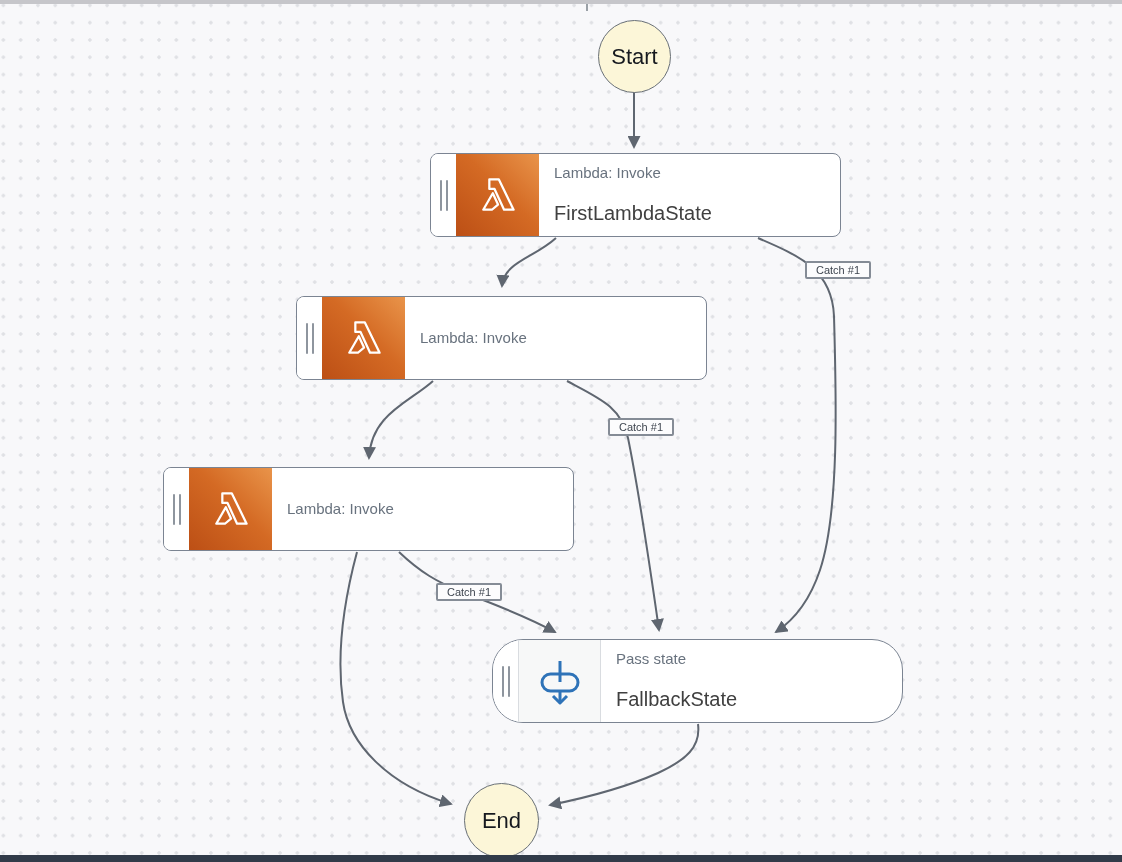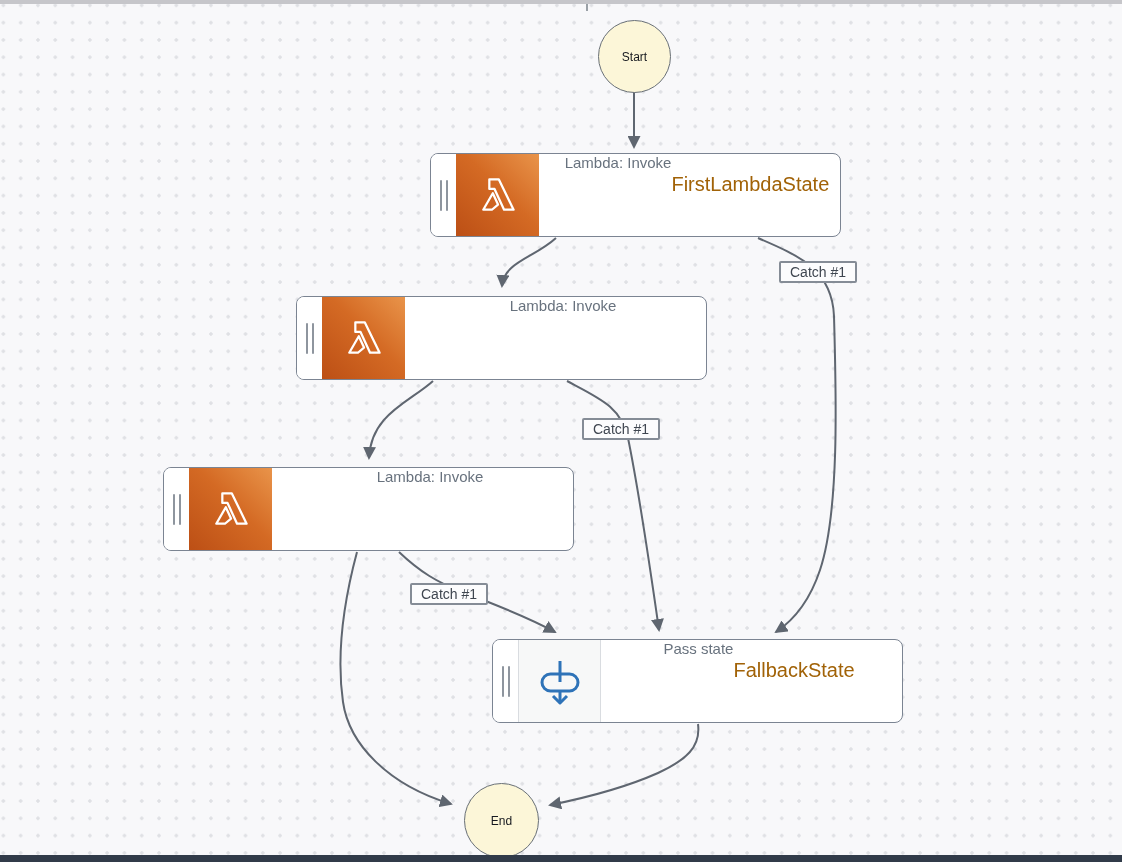--- a/index.html
+++ b/index.html
@@ -14,52 +14,52 @@
   .top-border { position:absolute; left:0; top:0; width:1122px; height:4px; background:#c6c6ca; }
   .top-tick { position:absolute; left:586px; top:4px; width:2px; height:7px; background:#9aa0a6; }
   .bottom-bar { position:absolute; left:0; bottom:0; width:1122px; height:7px; background:#313b49; z-index:30; }
 
   svg.edges { position:absolute; left:0; top:0; width:1122px; height:862px; z-index:1; }
   svg.edges path.edge { fill:none; stroke:#5f6670; stroke-width:2; }
 
   .terminal {
     position:absolute; z-index:5; display:flex; align-items:center; justify-content:center;
     border-radius:50%; background:#fcf6d8; border:1.6px solid #697077;
-    font-size:12px; color:#16191f;
+    font-size:22px; color:#16191f;
   }
   #start-node { left:598px; top:20px;  width:73px; height:73px; }
   #end-node   { left:464px; top:783px; width:75px; height:75px;align-items:center; }
 
   .state-node {
     position:absolute; z-index:5; display:flex; align-items:stretch;
     width:411px; height:84px; background:#ffffff;
     border:1.6px solid #7b8492; border-radius:8px; overflow:hidden;
   }
   .handle { width:25px; display:flex; align-items:center; justify-content:center; gap:4px; background:#ffffff; cursor:grab; }
   .handle .bar { width:2px; height:31px; background:#8e959e; border-radius:1px; }
   .icon-cell { width:83px; flex:0 0 83px; display:flex; align-items:center; justify-content:center; }
   .icon-cell.lambda { background:linear-gradient(45deg,#bc4f15 0%, #d46a24 55%, #e9944a 100%); }
   .icon-cell.pass { background:#f7f8f8; border-left:1px solid #d9dce0; border-right:1px solid #d9dce0; }
-  .texts { flex:1; display:flex; flex-direction:row; justify-content:center; padding-left:15px; }
+  .texts { flex:1; display:flex; flex-direction:column; justify-content:center; padding-left:15px; }
   .subtitle { font-size:15px; color:#68727e; line-height:1.25; }
-  .title { font-size:20px; color:#a16207; line-height:1.3; margin-top:17px; }
+  .title { font-size:20px; color:#404040; line-height:1.3; margin-top:17px; }
 
   .edge-label {
     position:absolute; z-index:6;
     background:#fcfcfd; border:2px solid #858c96; border-radius:2px;
-    padding:1px 9px; font-size:14px; color:#3f4650; white-space:nowrap;
+    padding:1px 9px; font-size:11px; color:#3f4650; white-space:nowrap;margin-left:26px;
   }
   #catch-first  { left:779px; top:261px; }
   #catch-second { left:582px; top:418px; }
   #catch-third  { left:410px; top:583px; }
 
   #node-first    { left:430px; top:153px; }
   #node-second   { left:296px; top:296px; }
   #node-third    { left:163px; top:467px; }
-  #node-fallback { left:492px; top:639px; }
+  #node-fallback { left:492px; top:639px;border-radius:31px; }
 </style>
 </head>
 <body>
 
 <div id="canvas">
 
   <div class="top-border"></div>
   <div class="top-tick"></div>
 
   <svg class="edges" viewBox="0 0 1122 862">

